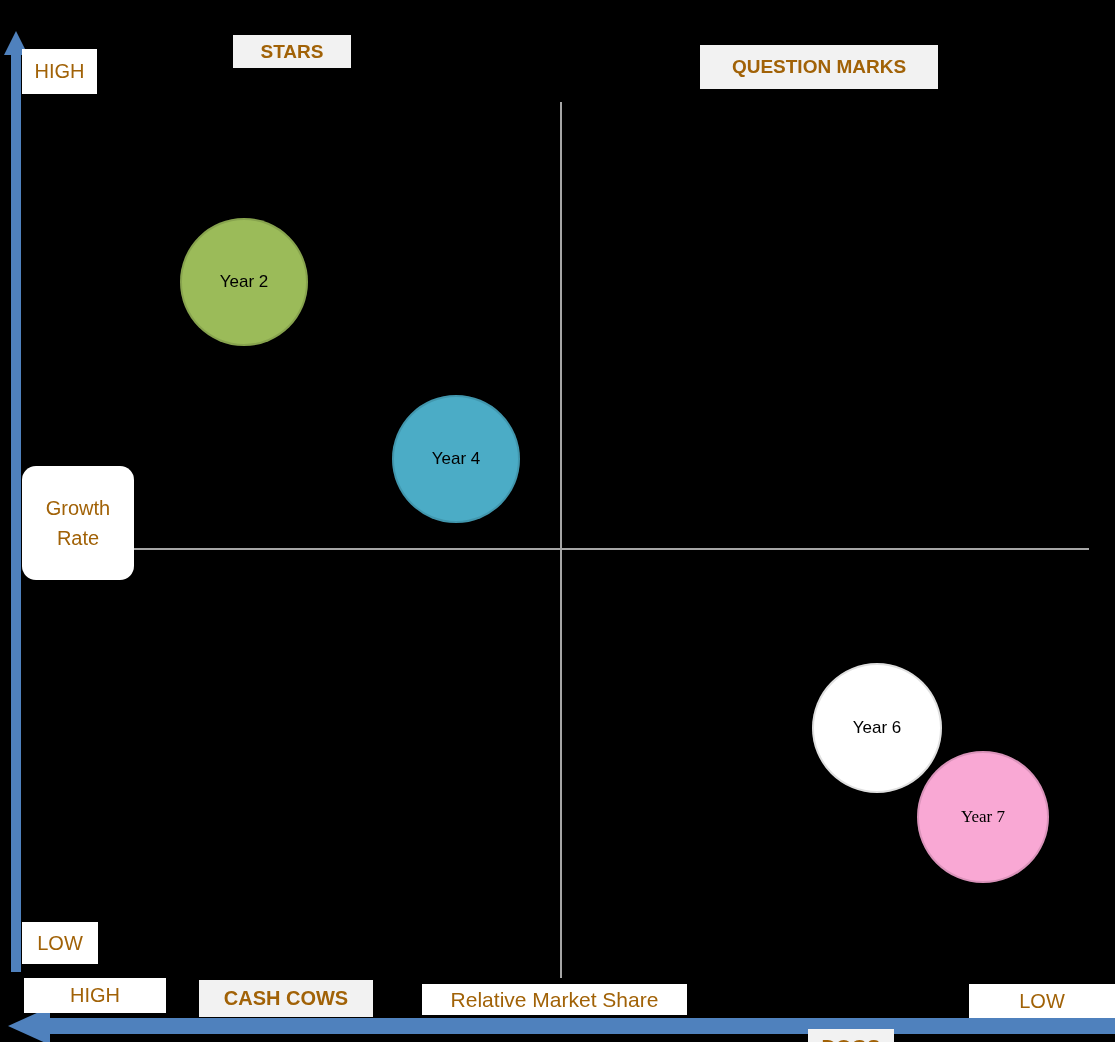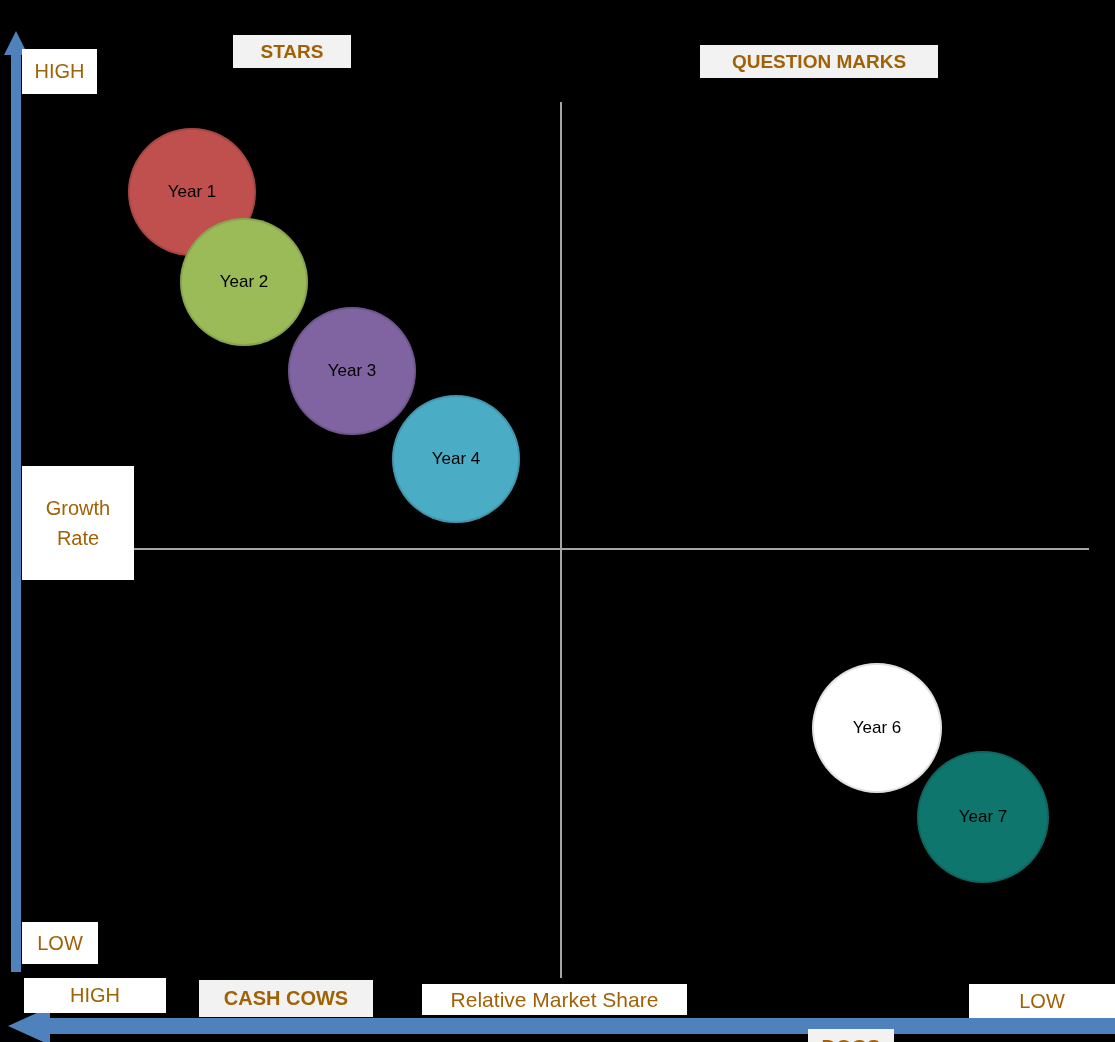--- a/index.html
+++ b/index.html
@@ -65,22 +65,22 @@
     justify-content: center;
     text-align: center;
     color: #a16207;
     font-size: 20px;
     background: #FFFFFF;
     box-sizing: border-box;
   }
   .box.gray { background: #F2F2F2; font-weight: bold; }
   #box-high-top          { left: 22px;  top: 49px;  width: 75px;  height: 45px; }
   #box-stars             { left: 233px; top: 35px;  width: 118px; height: 33px; font-size: 19px; }
-  #box-question-marks    { left: 700px; top: 45px;  width: 238px; height: 33px; font-size: 19px; }
-  #box-growth-rate       { left: 22px;  top: 466px; width: 112px; height: 114px; line-height: 1.5; padding: 0 14px; }
+  #box-question-marks    { left: 700px; top: 45px;  width: 238px; height: 44px; font-size: 19px; }
+  #box-growth-rate       { left: 22px;  top: 466px; width: 112px; height: 114px; line-height: 1.5; padding: 0 14px; border-radius: 14px; }
   #box-low-left          { left: 22px;  top: 922px; width: 76px;  height: 42px; }
   #box-high-bottom       { left: 24px;  top: 978px; width: 142px; height: 35px; }
   #box-cash-cows         { left: 199px; top: 980px; width: 174px; height: 37px; }
   #box-rms               { left: 422px; top: 984px; width: 265px; height: 31px; font-size: 21px; }
   #box-dogs              { left: 808px; top: 1029px; width: 86px;  height: 37px; }
   #box-low-bottom        { left: 969px; top: 984px; width: 146px; height: 34px; }
   
   .bubble {
     position: absolute;
     border-radius: 50%;
@@ -109,32 +109,26 @@
   <div class="box gray" id="box-stars">STARS</div>
   <div class="box gray" id="box-question-marks">QUESTION MARKS</div>
   <div class="box" id="box-growth-rate">Growth Rate</div>
   <div class="box" id="box-low-left">LOW</div>
   <div class="box" id="box-high-bottom">HIGH</div>
   <div class="box gray" id="box-cash-cows">CASH COWS</div>
   <div class="box" id="box-rms">Relative Market Share</div>
   <div class="box gray" id="box-dogs">DOGS</div>
   <div class="box" id="box-low-bottom">LOW</div>
 
-  <div class="bubble" style="left: 128px; top: 128px; height: 128px; width: 128px; background: rgb(192, 80, 77);">
-    <span>Year 1</span>
-  </div>
   <div class="bubble" style="left: 180px; top: 218px; height: 128px; width: 128px; background: rgb(155, 187, 89);">
     <span>Year 2</span>
-  </div>
-  <div class="bubble" style="left: 288px; top: 307px; height: 128px; width: 128px; background: rgb(128, 100, 162);">
-    <span>Year 3</span>
   </div>
   <div class="bubble" style="left: 392px; top: 395px; height: 128px; width: 128px; background: rgb(75, 172, 198); text-align: right;">
     <span>Year 4</span>
   </div>
   <div class="bubble" style="left: 812px; top: 663px; height: 130px; width: 130px; background: #ffffff;">
     <span>Year 6</span>
   </div>
-  <div class="bubble" style="left: 917px; top: 751px; height: 132px; width: 132px; background: #0f766e;">
+  <div class="bubble" style="left: 917px; top: 751px; height: 132px; width: 132px; background: #f9a8d4; font-family: Liberation Serif, serif;">
     <span>Year 7</span>
   </div>
 
 </div>
 
 </body></html>

